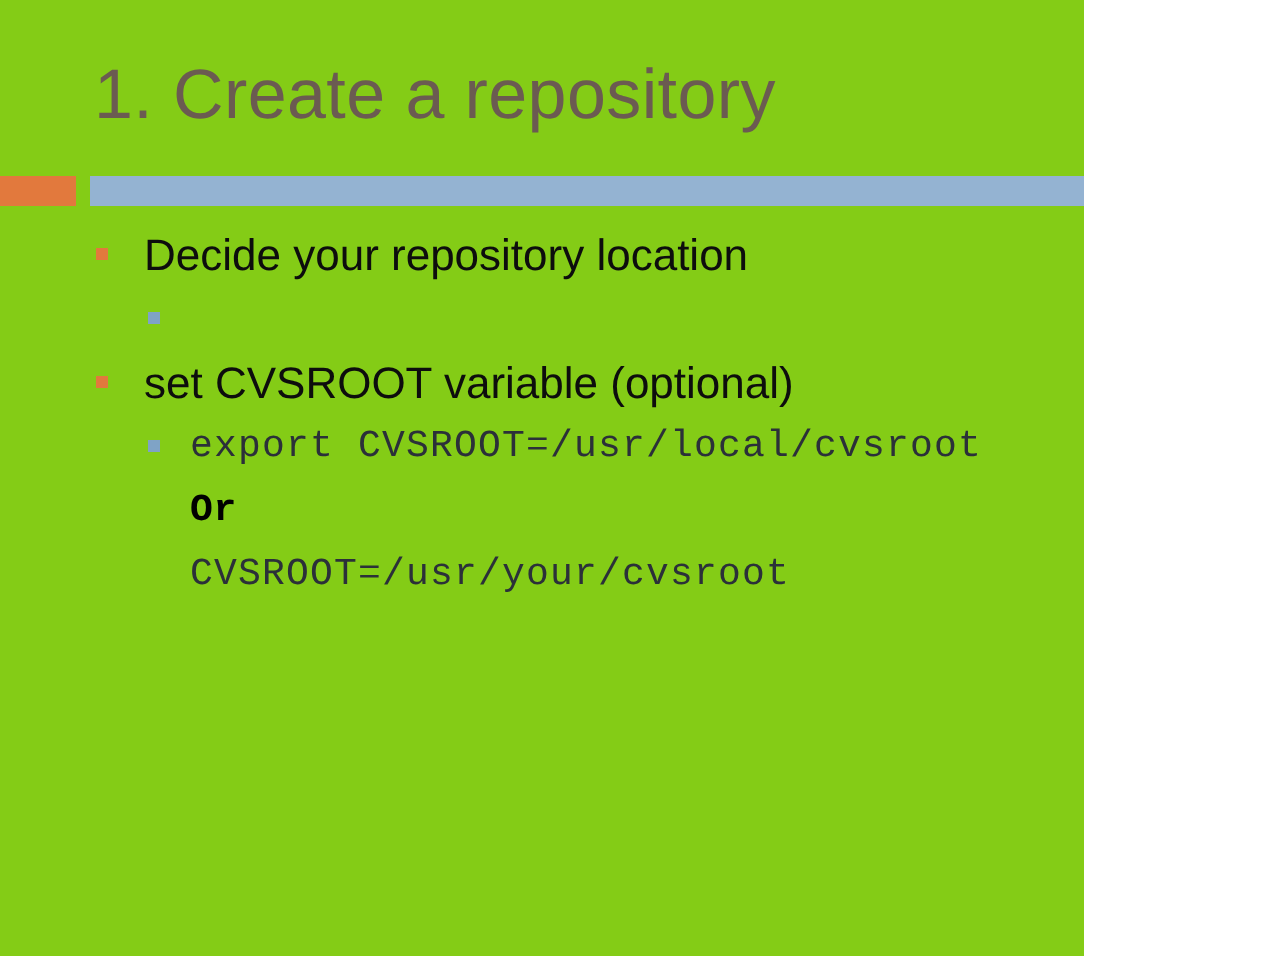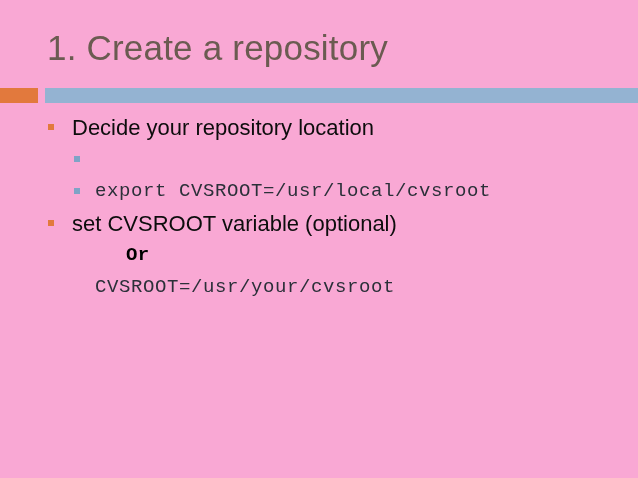--- a/index.html
+++ b/index.html
@@ -2,23 +2,23 @@
 <html><head>
 <meta charset="utf-8">
 <style>
   html, body {
     margin: 0;
     padding: 0;
     background: #ffffff;
   }
   .slide {
     position: relative;
-    width: 638px;
+    width: 542px;
     height: 478px;
-    background: #f9a8d4;
+    background: #84cc16;
     overflow: hidden;
     font-family: "Liberation Sans", sans-serif;
   }
 
   
   .slide-title {
     position: absolute;
     left: 47px;
     top: 26px;
     font-size: 35px;
@@ -115,21 +115,20 @@
 
   
   .lvl2.nobullet {
     padding-left: 95px;
   }
 
   .lvl2 .text.strong {
     font-weight: 700;
     color: #000000;
     letter-spacing: 0.4px;
-    margin-left: 31px;
   }
 </style>
 </head>
 <body>
 
 <div class="slide">
 
   <div class="slide-title">1. Create a repository</div>
 
   <div class="divider">
@@ -141,28 +140,28 @@
 
     <div class="line lvl1">
       <span class="bullet"></span>
       <span class="text">Decide your repository location</span>
     </div>
 
     <div class="line lvl2">
       <span class="bullet"></span>
     </div>
 
+    <div class="line lvl1">
+      <span class="bullet"></span>
+      <span class="text">set CVSROOT variable (optional)</span>
+    </div>
+
     <div class="line lvl2">
       <span class="bullet"></span>
       <span class="text">export CVSROOT=/usr/local/cvsroot</span>
-    </div>
-
-    <div class="line lvl1">
-      <span class="bullet"></span>
-      <span class="text">set CVSROOT variable (optional)</span>
     </div>
 
     <div class="line lvl2 nobullet">
 
       <span class="text strong">Or</span>
     </div>
 
 
     <div class="line lvl2 nobullet">
 

